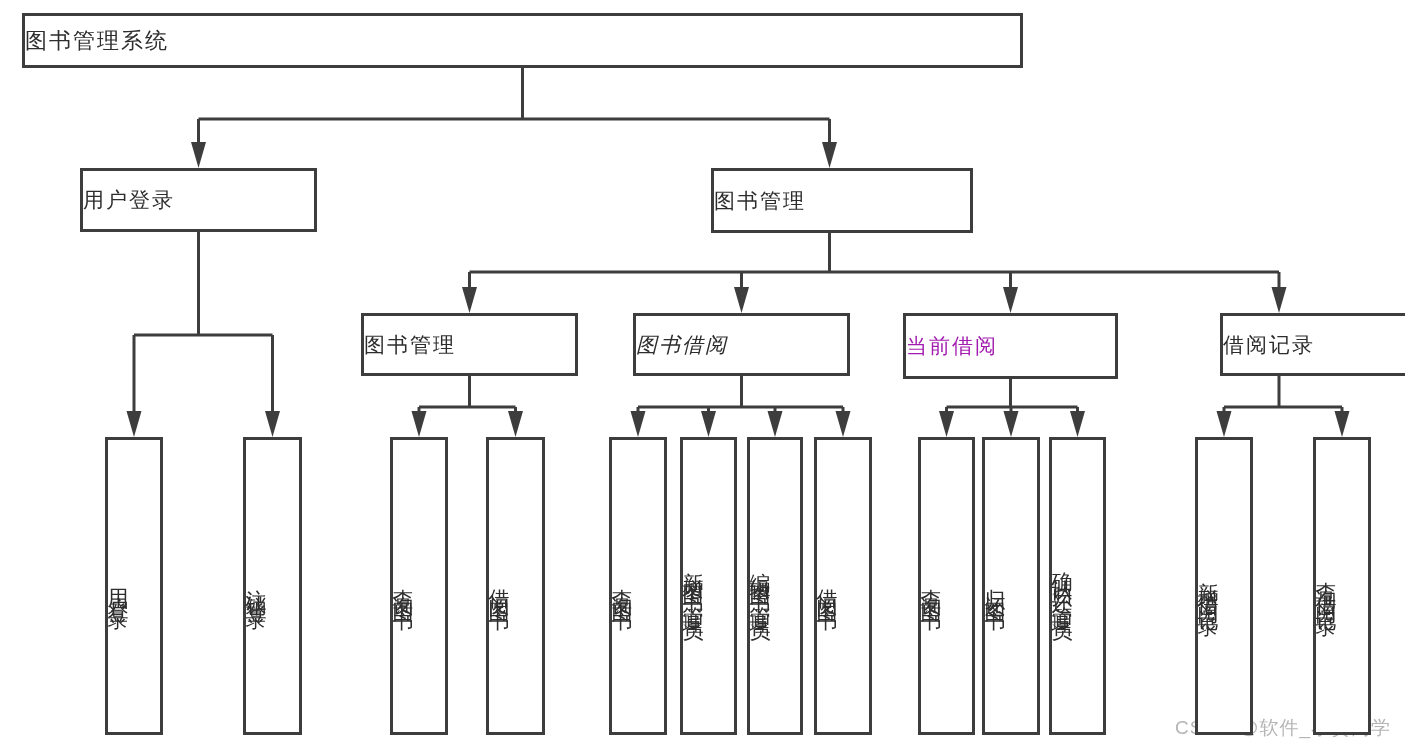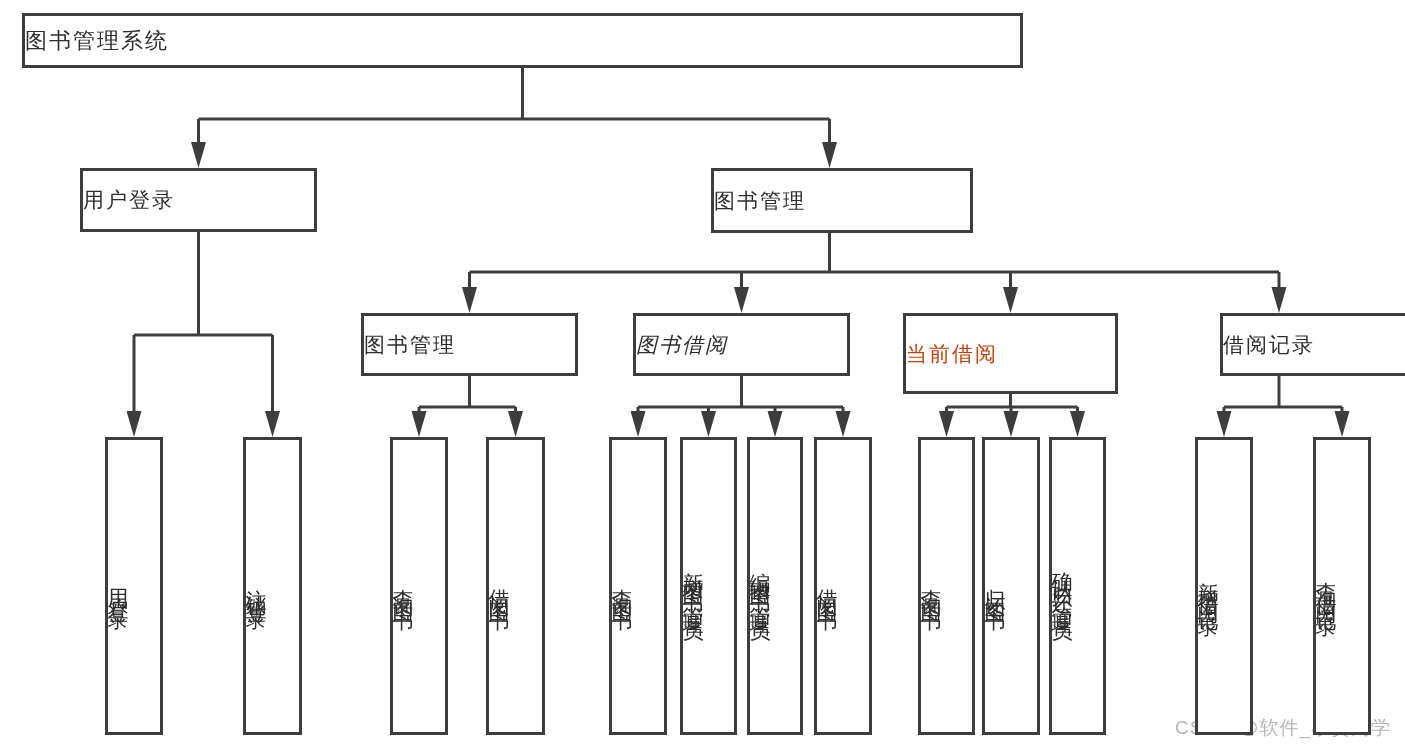--- a/index.html
+++ b/index.html
@@ -122,21 +122,21 @@
     </div>
     <div class="node h" style="left: 711px; top: 168px; width: 262px; height: 65px; border-color: rgb(61, 61, 61); color: rgb(45, 45, 45);">
       <span class="lbl">图书管理</span>
     </div>
     <div class="node h" style="left: 361px; top: 313px; width: 217px; height: 63px; border-color: rgb(61, 61, 61); color: rgb(45, 45, 45);">
       <span class="lbl">图书管理</span>
     </div>
     <div class="node h" style="left: 633px; top: 313px; width: 217px; height: 63px; border-color: rgb(61, 61, 61); color: rgb(45, 45, 45); font-style: italic;">
       <span class="lbl">图书借阅</span>
     </div>
-    <div class="node h" style="left: 903px; top: 313px; width: 215px; height: 81px; border-color: rgb(61, 61, 61); color: #c2410c;">
+    <div class="node h" style="left: 903px; top: 313px; width: 215px; height: 66px; border-color: rgb(61, 61, 61); color: #a21caf;">
       <span class="lbl">当前借阅</span>
     </div>
     <div class="node h" style="left: 1172px; top: 313px; width: 214px; height: 63px; border-color: rgb(61, 61, 61); color: rgb(45, 45, 45); margin-left: 48px;">
       <span class="lbl">借阅记录</span>
     </div>
     <div class="node v" style="left: 105px; top: 437px; width: 58px; height: 298px; border-color: rgb(61, 61, 61); color: rgb(45, 45, 45);">
       <span class="lbl">用户登录</span>
     </div>
     <div class="node v" style="left: 243px; top: 437px; width: 59px; height: 298px; border-color: rgb(61, 61, 61); color: rgb(45, 45, 45);">
       <span class="lbl">注销登录</span>

